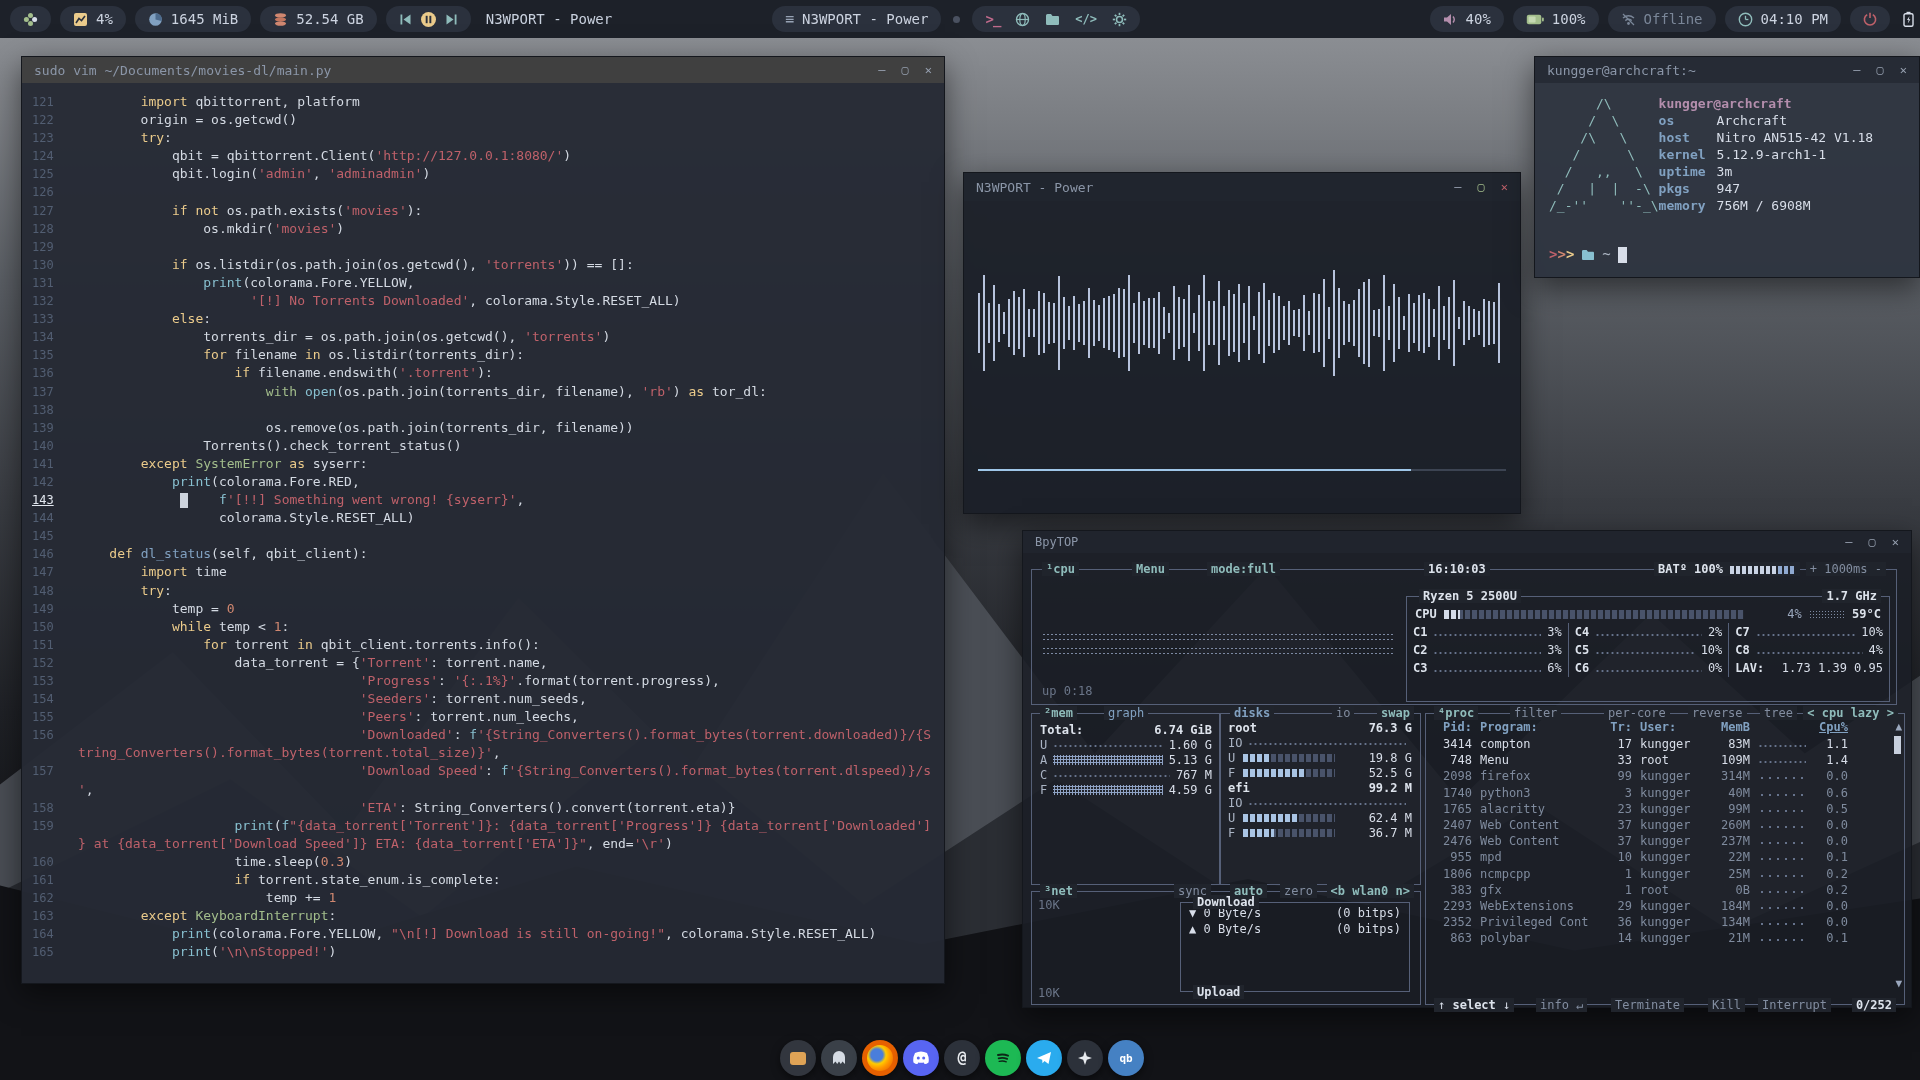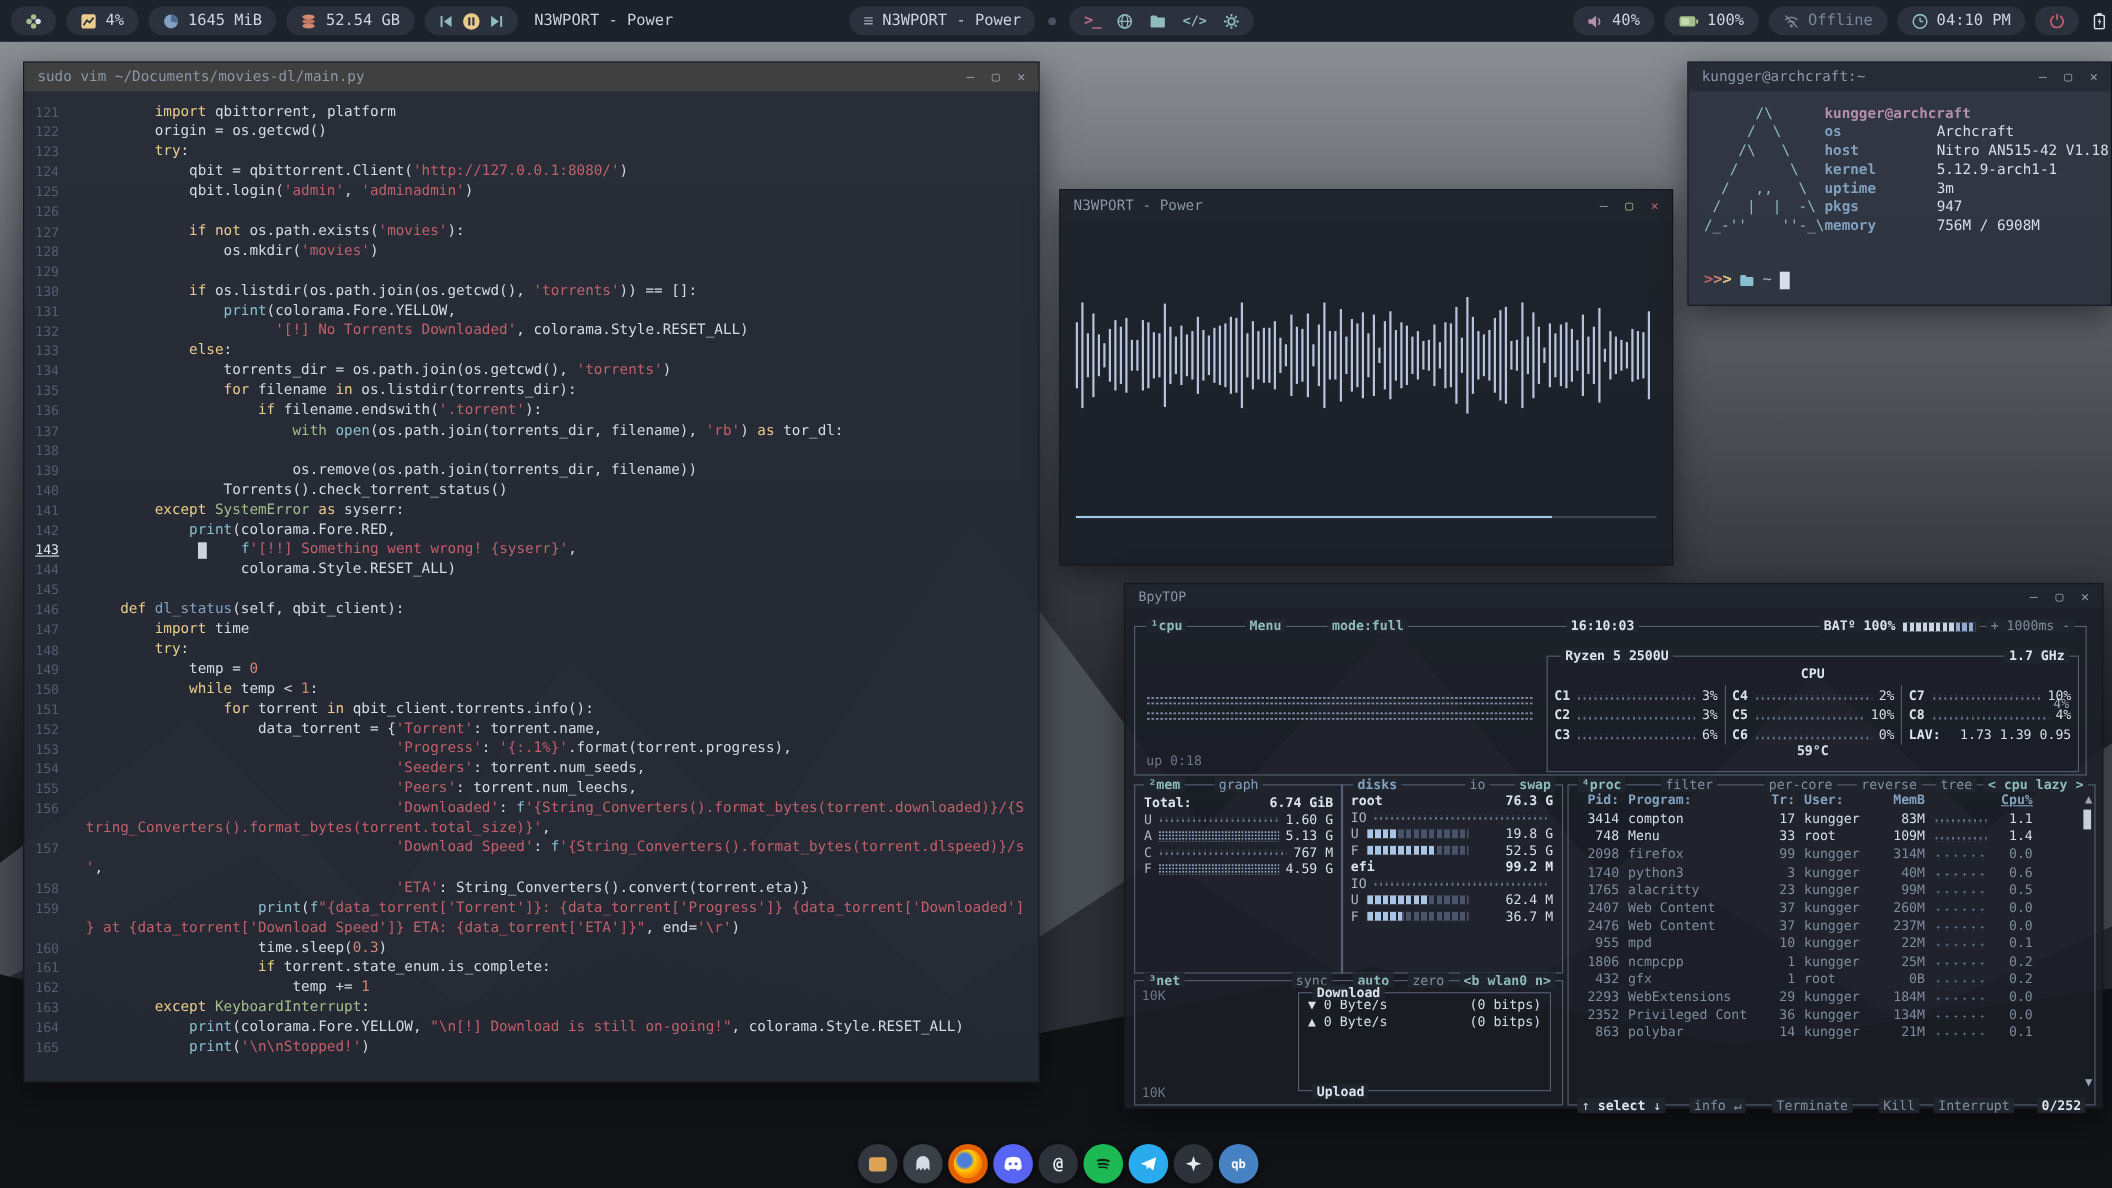--- a/index.html
+++ b/index.html
@@ -52,21 +52,21 @@
   #wave{position:absolute;left:14px;right:14px;top:40px;height:220px;display:flex;align-items:center;}
   #wave div{flex:none;width:2px;margin-right:3px;background:#b7c3dd;}
   #vizprog{position:absolute;left:14px;right:14px;top:296px;height:2px;}
   
   #termwin{left:1534px;top:56px;width:384px;height:220px;background:rgba(46,52,64,.96);}
   #termwin .tbar{background:#262b35;}
   #termbody{position:absolute;top:26px;left:0;right:0;bottom:0;padding:12px 0 0 14px;font-size:13px;line-height:17px;}
   #ascii{color:#8fbcbb;white-space:pre;margin:0;float:left;font-size:13px;line-height:17px;}
   #fetch{margin-left:72px;}
   .fx-title{color:#b48ead;font-weight:bold;}
-  .fx-row{display:flex;gap:44px;}
+  .fx-row{display:flex;}
   .fx-l{color:#81a1c1;font-weight:bold;width:58px;}
   .fx-v{color:#d8dee9;}
   #prompt{position:absolute;left:14px;bottom:14px;display:flex;align-items:center;gap:7px;font-size:14px;}
   .pr1{color:#bf616a;font-weight:bold;} .pr2{color:#d08770;font-weight:bold;} .pr3{color:#ebcb8b;font-weight:bold;}
   .pr-tilde{color:#aab3c0;}
   .pcur{width:9px;height:16px;background:#d8dee9;display:inline-block;}
   
   #btopwin{left:1022px;top:530px;width:888px;height:476px;background:rgba(26,30,38,.88);}
   #btopwin .tbar{height:22px;background:#20242d;font-size:12px;}
   #btopbody{position:absolute;top:22px;left:0;right:0;bottom:0;font-size:12px;color:#aab4c4;}
@@ -684,21 +684,21 @@
       </span>
       <span class="blabel plain" style="right:10px;"><span>+ 1000ms -</span></span>
 
       <div class="strip" style="left:10px;top:62px;width:352px;"></div>
       <div class="strip" style="left:10px;top:76px;width:352px;"></div>
       <span style="position:absolute;left:10px;bottom:6px;color:#6b7689;">up 0:18</span>
 
       <div class="bbox" style="left:374px;top:26px;right:6px;bottom:2px;">
         <span class="blabel white" style="left:12px;"><span>Ryzen 5 2500U</span></span>
         <span class="blabel white" style="right:8px;"><span>1.7 GHz</span></span>
-        <div class="brow" style="margin-top:8px;height:18px;flex-direction:column;">
+        <div class="brow" style="margin-top:8px;height:18px;">
           <span class="wbold">CPU</span>&nbsp;
           <span class="cpubar"></span>
           <span style="margin-left:auto;color:#9aa7bd;">4%</span>&nbsp;
           <span class="minidots"></span>&nbsp;
           <span class="wbold">59°C</span>
         </div>
         <div id="cores">
               <div class="core">
                 <span class="clab">C1</span>
                 <span class="leader"></span>
@@ -943,21 +943,21 @@
             <div class="prow">
               <span class="pc-r">1806</span>
               <span class="pc-l">ncmpcpp</span>
               <span class="pc-r">1</span>
               <span class="pc-l">kungger</span>
               <span class="pc-r">25M</span>
               <span class="pdots" style="background-size: 8px 4px;"></span>
               <span class="pc-r">0.2</span>
             </div>
             <div class="prow">
-              <span class="pc-r">432</span>
+              <span class="pc-r">383</span>
               <span class="pc-l">gfx</span>
               <span class="pc-r">1</span>
               <span class="pc-l">root</span>
               <span class="pc-r">0B</span>
               <span class="pdots" style="background-size: 8px 4px;"></span>
               <span class="pc-r">0.2</span>
             </div>
             <div class="prow">
               <span class="pc-r">2293</span>
               <span class="pc-l">WebExtensions</span>

